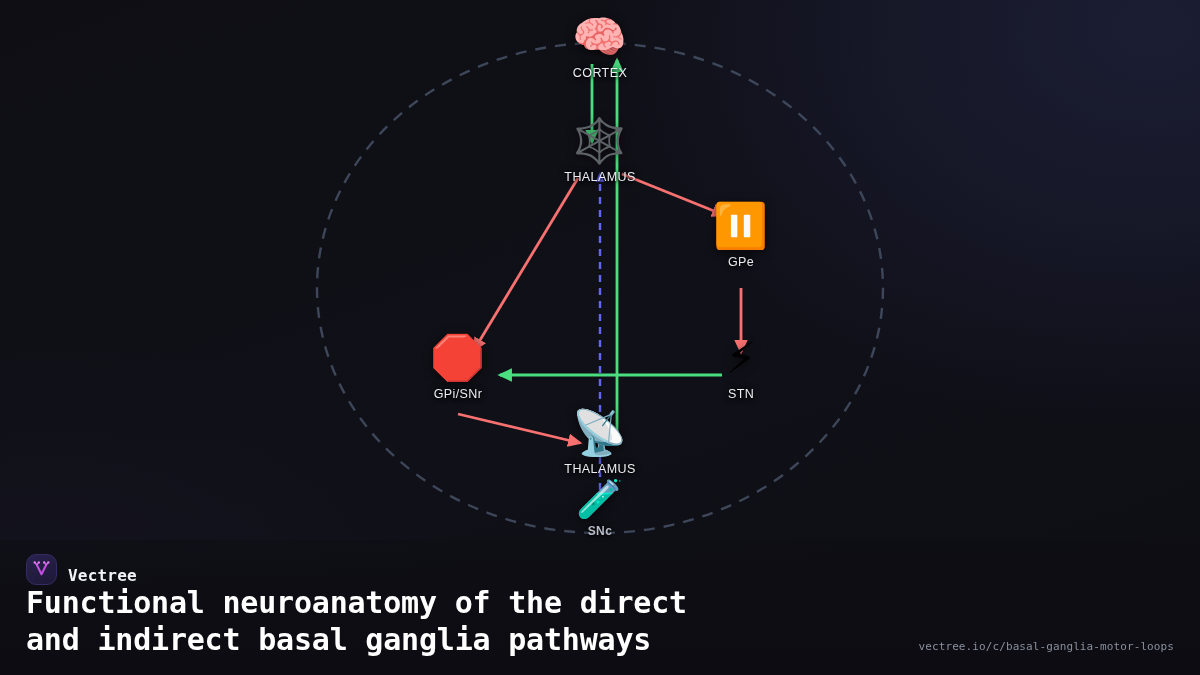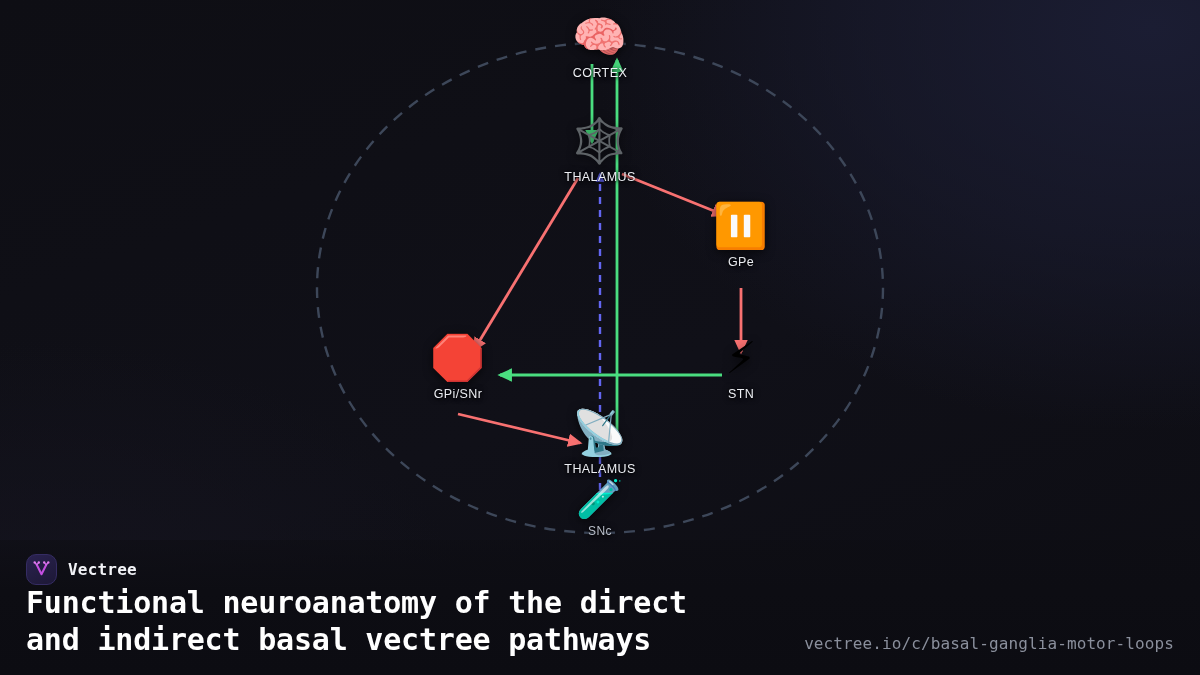--- a/index.html
+++ b/index.html
@@ -57,41 +57,41 @@
     margin-top: 5px;
     font-size: 12.5px;
     font-weight: 400;
     letter-spacing: 0.4px;
     color: #eceef3;
     text-shadow: 0 1px 3px rgba(0,0,0,0.95), 0 0 6px rgba(0,0,0,0.8);
     white-space: nowrap;
   }
   .node-label.muted {
     color: #b9bec9;
-    font-weight: 400;
+    font-weight: 700;
     font-size: 12px;
   }
 
   
   #footer {
     position: absolute;
     left: 0;
     right: 0;
     bottom: 0;
     height: 135px;
     background: linear-gradient(180deg, rgba(13,13,19,0.55) 0%, #0d0d13 38%, #0c0c12 100%);
     padding: 14px 26px 16px 26px;
     display: flex;
     flex-direction: column;
     justify-content: flex-start;
   }
 
   #brand {
     display: flex;
-    align-items: center;
+    align-items: flex-end;
     gap: 11px;
     height: 32px;
   }
   #brand-logo {
     width: 31px;
     height: 31px;
     border-radius: 10px;
     background: linear-gradient(150deg, #2a2250 0%, #231d42 50%, #1d1836 100%);
     border: 1px solid #352c63;
     display: flex;
@@ -118,21 +118,21 @@
     font-family: "DejaVu Sans Mono", "Liberation Mono", monospace;
     font-size: 30px;
     font-weight: 700;
     line-height: 1.23;
     color: #ffffff;
     letter-spacing: -0.2px;
     max-width: 830px;
   }
   #deck-url {
     font-family: "DejaVu Sans Mono", "Liberation Mono", monospace;
-    font-size: 16px;
+    font-size: 11px;
     color: #8a8f9c;
     letter-spacing: 0.1px;
     white-space: nowrap;
     padding-bottom: 6px;
   }
 </style>
 </head>
 <body>
 
 <div id="stage">
@@ -221,18 +221,18 @@
         <circle cx="15.4" cy="3.0" r="1.5" fill="#e07bf0"></circle>
         <circle cx="20.6" cy="3.0" r="1.5" fill="#e07bf0"></circle>
       </svg>
     </div>
     <span id="brand-name">Vectree</span>
   </div>
 
   <div id="title-row">
     <h1 id="deck-title">
       <span>Functional neuroanatomy of the direct</span><br>
-      <span>and indirect basal vectree pathways</span>
+      <span>and indirect basal ganglia pathways</span>
     </h1>
     <span id="deck-url">vectree.io/c/basal-ganglia-motor-loops</span>
   </div>
 
 </div>
 
 </body></html>

